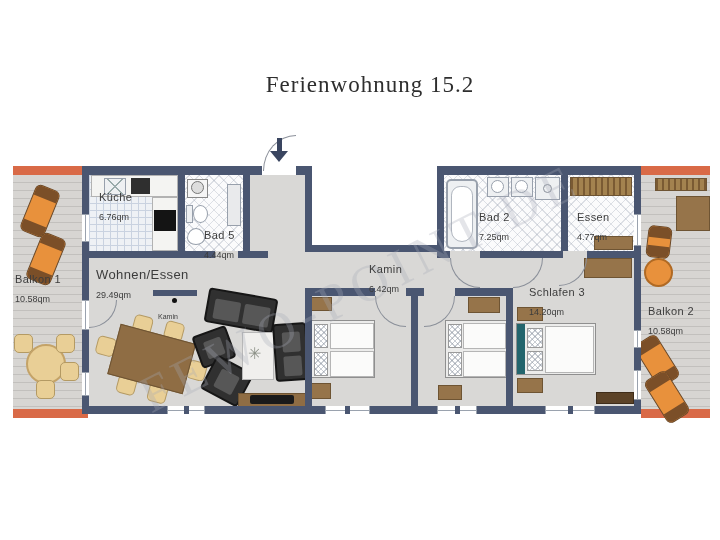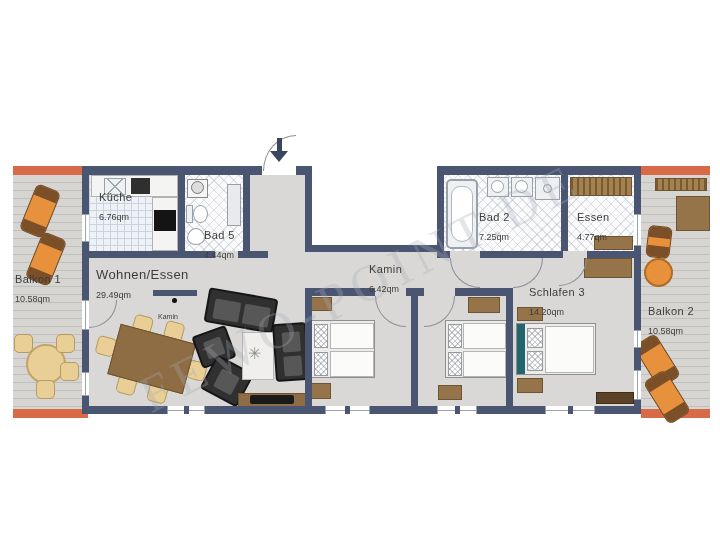--- a/index.html
+++ b/index.html
@@ -55,20 +55,21 @@
     background-image:repeating-linear-gradient(45deg,rgba(120,130,145,.4) 0 1px,transparent 1px 4px),
                      repeating-linear-gradient(-45deg,rgba(120,130,145,.4) 0 1px,transparent 1px 4px);}
   .duvet{position:absolute;background:#fbfbfa;border:1px solid #b5b5b5;box-sizing:border-box;}
   .slats-v{background-image:repeating-linear-gradient(90deg,#7a5a33 0 2px,#a3824f 2px 6px);}
 </style>
 </head>
 <body>
 
 <div id="stage">
 
+  <div id="title">Ferienwohnung 15.2</div>
   <div id="watermark">FEWO-POINT.DE</div>
 
   <div class="deck" style="left:13px;top:174px;width:75px;height:236px;"></div>
   <div class="edge" style="left:13px;top:166px;width:75px;height:9px;"></div>
   <div class="edge" style="left:13px;top:409px;width:75px;height:9px;"></div>
   <div class="lounger" style="left:27px;top:186px;width:26px;height:50px;transform:rotate(22deg);"></div>
   <div class="lounger" style="left:33px;top:234px;width:26px;height:50px;transform:rotate(22deg);"></div>
   <div class="abs" style="left:26px;top:344px;width:40px;height:40px;background:#e9cf96;border:2px solid #c4a368;border-radius:50%;box-sizing:border-box;"></div>
   <div class="chair" style="left:56px;top:334px;"></div>
   <div class="chair" style="left:60px;top:362px;"></div>

